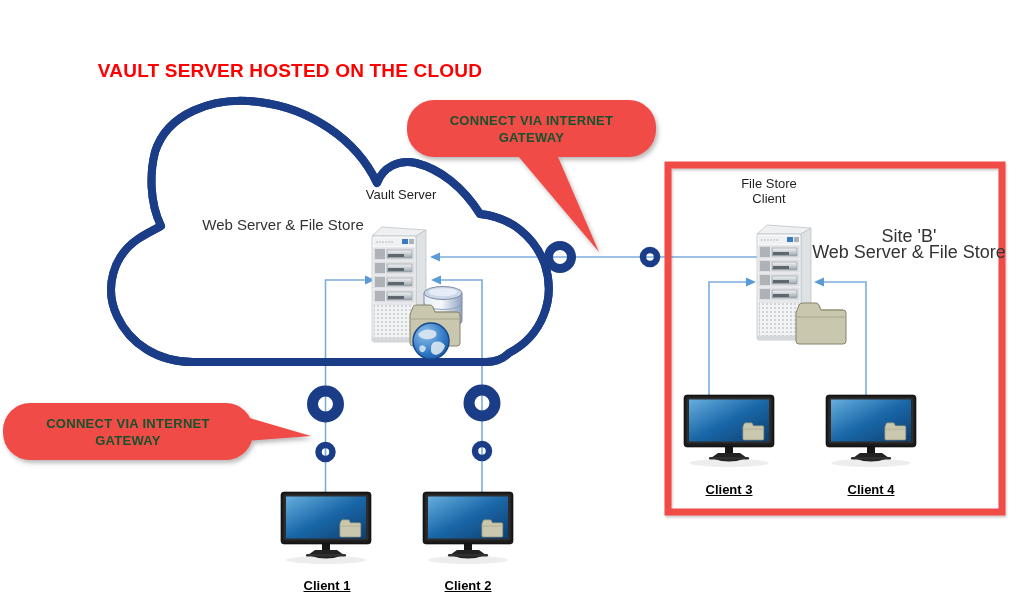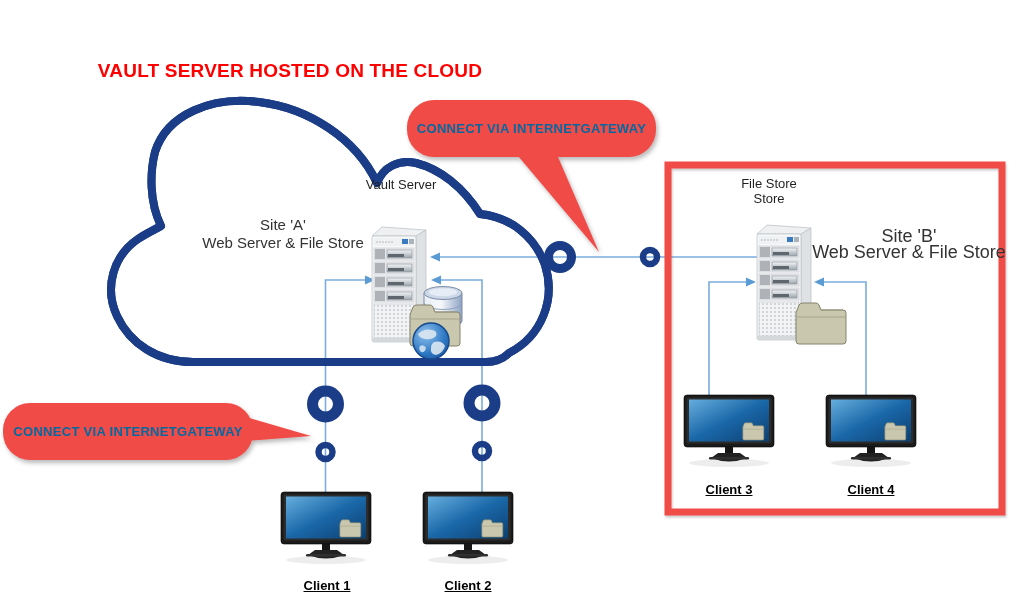--- a/index.html
+++ b/index.html
@@ -5,22 +5,22 @@
   html,body{margin:0;padding:0;background:#fff;}
   .canvas{
     position:relative;width:1024px;height:602px;background:#ffffff;overflow:hidden;
     font-family:"Liberation Sans",sans-serif;
   }
   .canvas svg.diagram{position:absolute;left:0;top:0;}
   .lbl{position:absolute;color:#2b2b2b;white-space:nowrap;}
   .centered{transform:translateX(-50%);text-align:center;}
   .title{font-size:19px;font-weight:bold;color:#fe0000;letter-spacing:.2px;}
   .callout-text{
-    position:absolute;display:flex;flex-direction:row;align-items:center;justify-content:center;
-    color:#0369a1;font-weight:bold;font-size:13px;line-height:17px;letter-spacing:.3px;text-align:center;
+    position:absolute;display:flex;flex-direction:column;align-items:center;justify-content:center;
+    color:#14532d;font-weight:bold;font-size:13px;line-height:17px;letter-spacing:.3px;text-align:center;
   }
   .node-label{font-size:13px;line-height:15px;color:#1f1f1f;}
   .site-text{font-size:15px;line-height:18px;color:#333333;}
   .site-text-sm{font-size:18px;line-height:16px;color:#333333;}
   .client-label{font-size:13px;font-weight:600;color:#000000;text-decoration:underline;}
 </style>
 </head>
 <body>
 
 <div class="canvas">
@@ -201,30 +201,29 @@
 
   <div class="callout-text" style="left:407px;top:100px;width:249px;height:57px;">
     <span>CONNECT VIA INTERNET</span>
     <span>GATEWAY</span>
   </div>
   <div class="callout-text" style="left:3px;top:403px;width:250px;height:57px;">
     <span>CONNECT VIA INTERNET</span>
     <span>GATEWAY</span>
   </div>
 
-  <div class="lbl node-label centered" style="left:401px;top:177px;">Vault Server</div>
+  <div class="lbl node-label centered" style="left:401px;top:187px;">Vault Server</div>
 
   <div class="lbl site-text centered" style="left:283px;top:216px;">
-    <div>Site 'A'</div>
     <div>Web Server &amp; File Store</div>
   </div>
 
   <div class="lbl node-label centered" style="left:769px;top:176px;">
     <div>File Store</div>
-    <div>Store</div>
+    <div>Client</div>
   </div>
 
   <div class="lbl site-text-sm centered" style="left:909px;top:228px;">
     <div>Site 'B'</div>
     <div>Web Server &amp; File Store</div>
   </div>
 
   <div class="lbl client-label centered" style="left:327px;top:578px;">Client 1</div>
   <div class="lbl client-label centered" style="left:468px;top:578px;">Client 2</div>
   <div class="lbl client-label centered" style="left:729px;top:482px;">Client 3</div>

